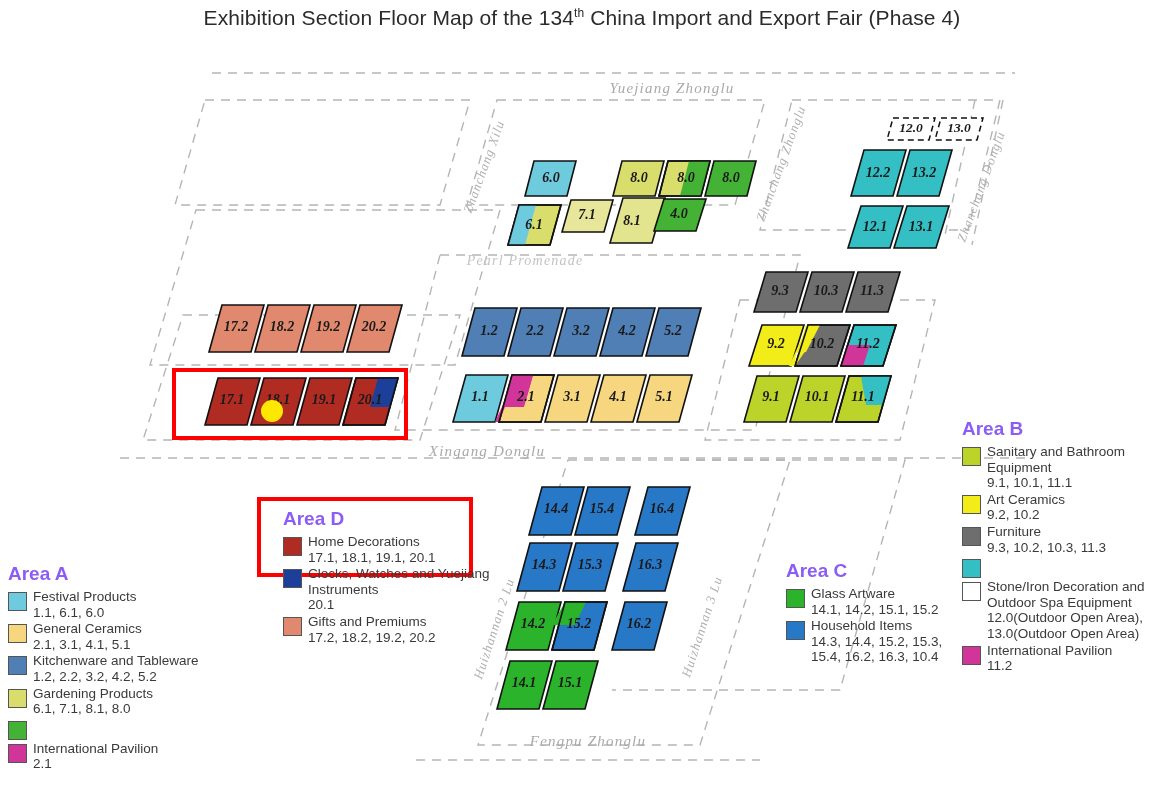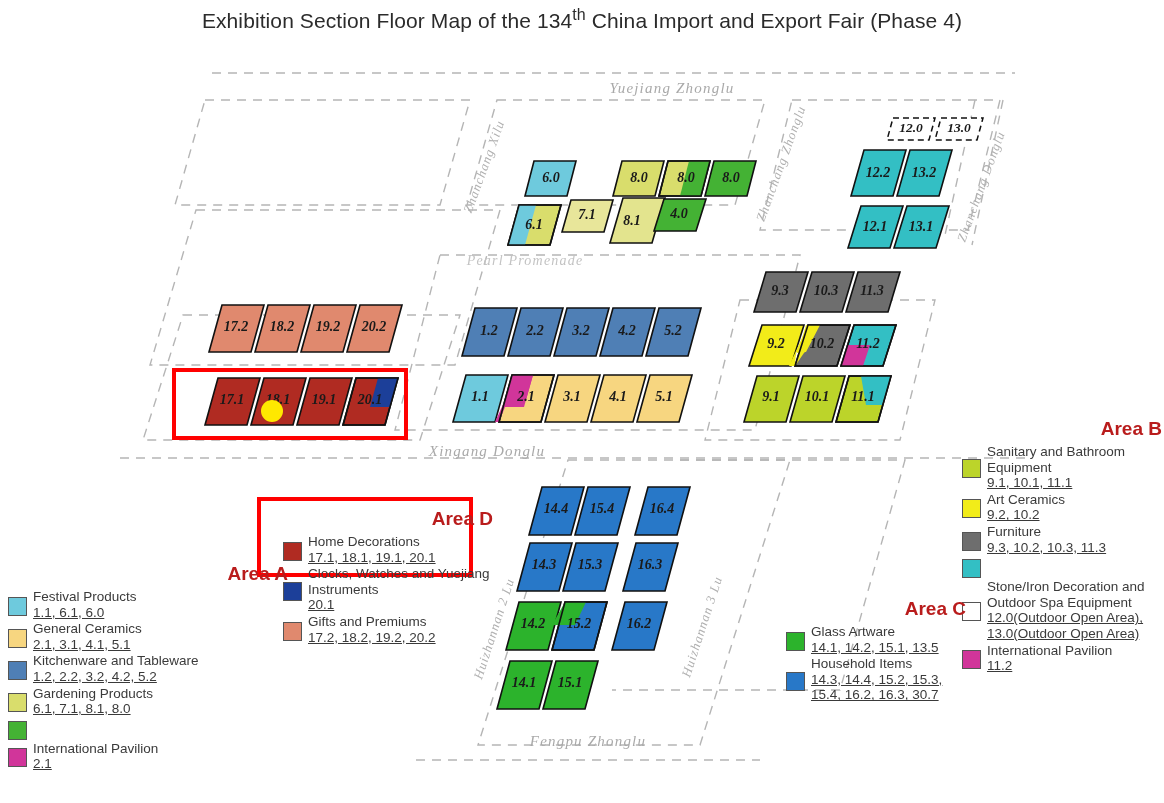--- a/index.html
+++ b/index.html
@@ -15,21 +15,21 @@
 
   
   .title{
     position:absolute;left:0;top:6px;width:1164px;
     text-align:center;
     font-size:21px;color:#2b2b2b;
     font-family:"Liberation Sans", sans-serif;
     letter-spacing:.1px;
     white-space:nowrap;
   }
-  .title sup{font-size:16px;vertical-align:super;}
+  .title sup{font-size:12px;vertical-align:super;}
 
   
   #mapsvg{position:absolute;left:0;top:0;width:1164px;height:803px;}
 
   .hallTxt{
     font-family:"Liberation Serif", serif;
     font-style:italic;
     font-weight:bold;
     font-size:14px;
     fill:#1a1a1a;
@@ -58,37 +58,36 @@
     text-anchor:middle;
   }
   .boundary{fill:none;stroke:#b5b5b5;stroke-width:1.4;stroke-dasharray:9 7;}
   .hall{stroke:#111;stroke-width:1.6;}
   .hallOpen{fill:#ffffff;stroke:#111;stroke-width:1.5;stroke-dasharray:6 4;}
 
   
   .legend{position:absolute;}
   .legend h2{
     margin:0 0 4px 0;
-    font-size:19px;font-weight:bold;color:#b91c1c;
+    font-size:19px;font-weight:bold;color:#8b5cf6;
     font-family:"Liberation Sans", sans-serif;
-    text-align:right;
-  }
-  .legrow{display:flex;align-items:center;margin-bottom:1px;}
+  }
+  .legrow{display:flex;align-items:flex-start;margin-bottom:1px;}
   .swatch{
     width:19px;height:19px;flex:0 0 19px;
     border:1.3px solid #555;
     margin-right:6px;margin-top:3px;
     box-sizing:border-box;
   }
   .legtext{font-size:13.5px;line-height:15.6px;color:#3a3a3a;}
-  .legtext .halls{display:block;text-decoration:underline;}
+  .legtext .halls{display:block;}
 
   #legendA{left:8px;top:563px;width:280px;}
   #legendB{left:962px;top:418px;width:200px;}
-  #legendC{left:786px;top:560px;width:180px;margin-top:38px;}
+  #legendC{left:786px;top:560px;width:180px;}
   #legendD{left:283px;top:508px;width:210px;}
 
   
   .hl{position:absolute;border:4px solid #ff0000;box-sizing:border-box;}
   #hlHalls{left:172px;top:368px;width:236px;height:72px;}
   #hlAreaD{left:257px;top:497px;width:216px;height:80px;}
 
   .marker{position:absolute;width:22px;height:22px;border-radius:50%;
     background:#ffe800;left:261px;top:400px;}
 </style>
@@ -465,25 +464,25 @@
     <div class="legrow">
       <span class="swatch" style="background:#d1359a"></span>
       <span class="legtext"><span>International Pavilion</span><span class="halls">11.2</span></span>
     </div>
   </div>
 
   <div class="legend" id="legendC">
     <h2>Area C</h2>
     <div class="legrow">
       <span class="swatch" style="background:#2cb32c"></span>
-      <span class="legtext"><span>Glass Artware</span><span class="halls">14.1, 14.2, 15.1, 13.5</span></span>
+      <span class="legtext"><span>Glass Artware</span><span class="halls">14.1, 14.2, 15.1, 15.2</span></span>
     </div>
     <div class="legrow">
       <span class="swatch" style="background:#2878c8"></span>
-      <span class="legtext"><span>Household Items</span><span class="halls">14.3, 14.4, 15.2, 15.3, 15.4, 16.2, 16.3, 30.7</span></span>
+      <span class="legtext"><span>Household Items</span><span class="halls">14.3, 14.4, 15.2, 15.3, 15.4, 16.2, 16.3, 10.4</span></span>
     </div>
   </div>
 
   <div class="legend" id="legendD">
     <h2>Area D</h2>
     <div class="legrow">
       <span class="swatch" style="background:#b02b22"></span>
       <span class="legtext"><span>Home Decorations</span><span class="halls">17.1, 18.1, 19.1, 20.1</span></span>
     </div>
     <div class="legrow">

